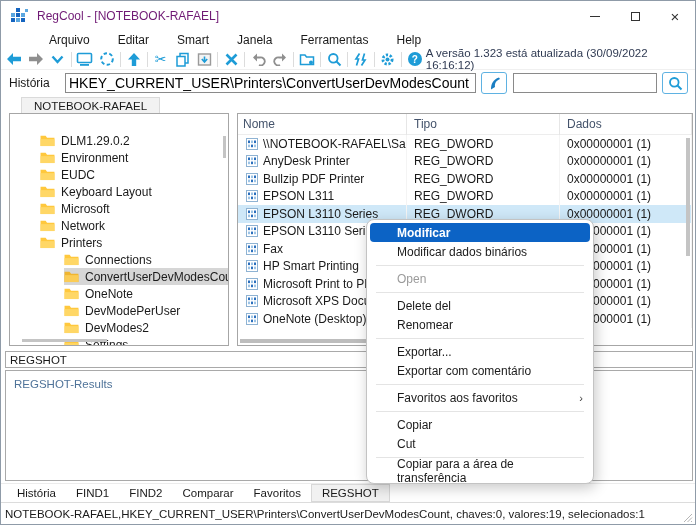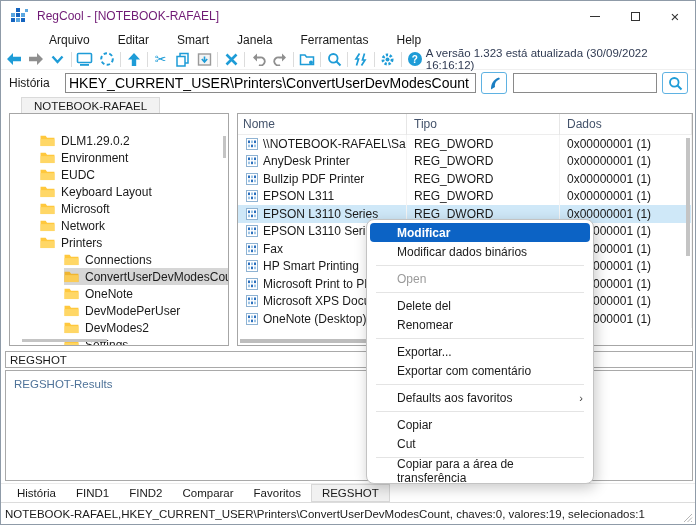--- a/index.html
+++ b/index.html
@@ -591,21 +591,21 @@
     <div class="cm-sep"></div>
     <div class="cm-item disabled">Open</div>
     <div class="cm-sep"></div>
     <div class="cm-item">Delete del</div>
     <div class="cm-item">Renomear</div>
     <div class="cm-sep"></div>
     <div class="cm-item">Exportar...</div>
     <div class="cm-item">Exportar com comentário</div>
     <div class="cm-sep"></div>
     <div class="cm-item">
-      <span>Defaults aos favoritos</span>
+      <span>Favoritos aos favoritos</span>
       <span class="cm-arrow">›</span>
     </div>
     <div class="cm-sep"></div>
     <div class="cm-item">Copiar</div>
     <div class="cm-item">Cut</div>
     <div class="cm-sep"></div>
     <div class="cm-item">Copiar para a área de transferência</div>
   </div>
 
 </div>

